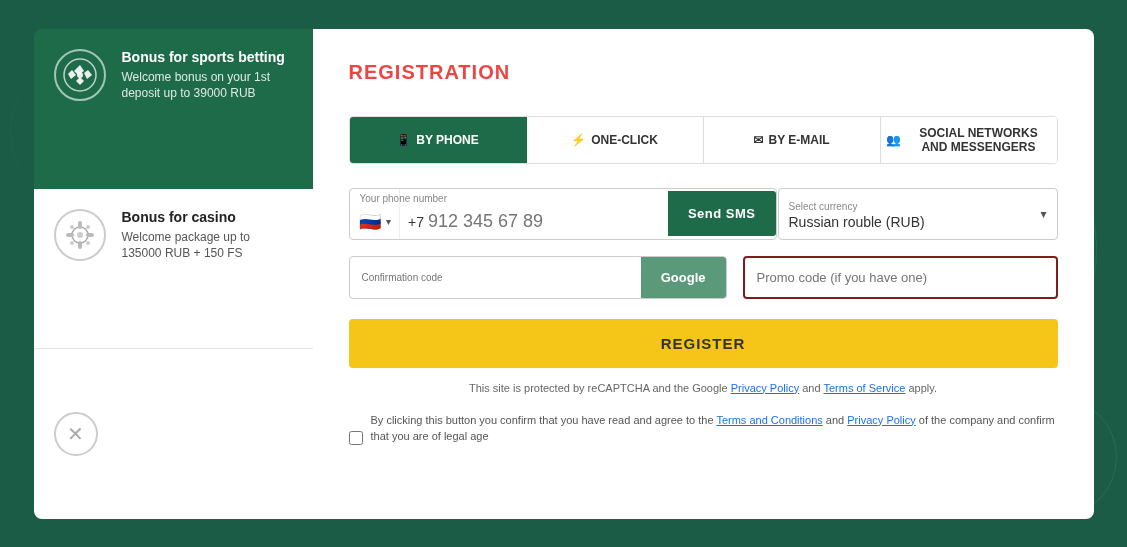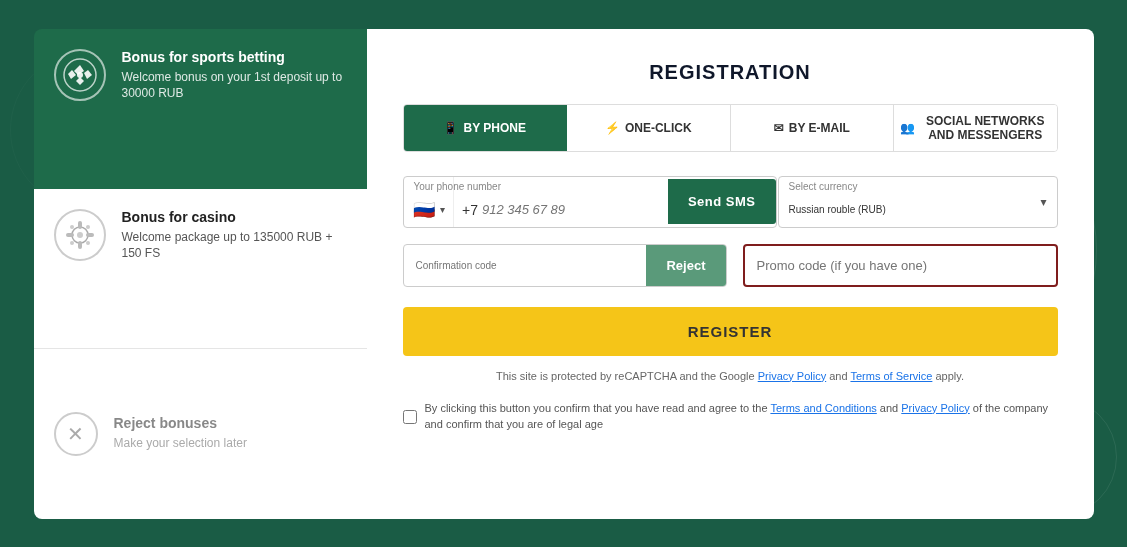--- a/index.html
+++ b/index.html
@@ -123,25 +123,24 @@
       flex: 1;
       background-color: #ffffff;
       border-radius: 0 8px 8px 0;
       padding: 32px 36px;
       display: flex;
       flex-direction: column;
       gap: 0;
     }
 
     .reg-title {
-      text-align: center;
       font-size: 20px;
       font-weight: bold;
-      color: #0f172a;
-      margin-bottom: 20px;
+      color: #ef4444;
+      margin-bottom: 32px;
       letter-spacing: 1px;
     }
 
     
     .tabs {
       display: flex;
       gap: 0;
       margin-bottom: 24px;
       border: 1px solid #ddd;
       border-radius: 4px;
@@ -223,26 +222,25 @@
     .phone-prefix {
       padding: 22px 4px 6px 8px;
       font-size: 14px;
       color: #333;
     }
 
     .phone-input-field {
       flex: 1;
       border: none;
       outline: none;
-      font-size: 13px;
+      font-size: 18px;
       padding: 22px 8px 6px 0;
       color: #15803d;
       background: transparent;
       min-width: 0;
-      font-style: italic;
     }
 
     .send-sms-btn {
       background-color: #1e6b4a;
       color: #fff;
       border: none;
       padding: 15px 20px;
       font-size: 13px;
       font-weight: bold;
       cursor: pointer;
@@ -255,31 +253,31 @@
       flex: 0 0 280px;
       border: 1px solid #ccc;
       border-radius: 4px;
       position: relative;
       display: flex;
       align-items: center;
     }
 
     .currency-label {
       position: absolute;
-      top: 4px;
+      top: 12px;
       left: 10px;
       font-size: 10px;
       color: #888;
     }
 
     .currency-select {
       width: 100%;
       border: none;
       outline: none;
-      font-size: 10px;
+      font-size: 14px;
       padding: 22px 30px 6px 10px;
       color: #333;
       background: transparent;
       cursor: pointer;
       appearance: none;
       -webkit-appearance: none;
     }
 
     .currency-chevron {
       position: absolute;
@@ -365,21 +363,21 @@
       margin-bottom: 18px;
     }
 
     .recaptcha-text a {
       color: #1a73e8;
       text-decoration: underline;
     }
 
     .terms-row {
       display: flex;
-      align-items: center;
+      align-items: flex-end;
       gap: 8px;
     }
 
     .terms-checkbox {
       margin-top: 2px;
       cursor: pointer;
       width: 14px;
       height: 14px;
       flex-shrink: 0;
     }
@@ -432,21 +430,21 @@
           <circle cx="18" cy="18" r="16" stroke="rgba(255,255,255,0.7)" stroke-width="1.5" fill="none"></circle>
           <polygon points="18,8 22,14 16,18 12,14" fill="white" opacity="0.9"></polygon>
           <polygon points="26,13 30,18 25,22 22,16" fill="white" opacity="0.9"></polygon>
           <polygon points="10,13 14,18 9,22 6,17" fill="white" opacity="0.9"></polygon>
           <polygon points="14,24 18,28 22,24 18,20" fill="white" opacity="0.9"></polygon>
           <circle cx="18" cy="18" r="3" fill="white" opacity="0.9"></circle>
         </svg>
       </div>
       <div class="bonus-text">
         <h3>Bonus for sports betting</h3>
-        <p>Welcome bonus on your 1st deposit up to 30000 RUB</p>
+        <p>Welcome bonus on your 1st deposit up to 39000 RUB</p>
       </div>
     </div>
 
     <div class="bonus-card casino">
       <div class="bonus-icon casino-icon">
         <svg class="casino-svg" viewBox="0 0 36 36" fill="none" xmlns="http://www.w3.org/2000/svg">
           <circle cx="18" cy="18" r="8" stroke="#aaa" stroke-width="1.5" fill="none"></circle>
           <circle cx="18" cy="18" r="3" fill="#ccc"></circle>
           <rect x="16" y="4" width="4" height="8" rx="2" fill="#bbb"></rect>
           <rect x="16" y="24" width="4" height="8" rx="2" fill="#bbb"></rect>
@@ -461,24 +459,20 @@
       <div class="bonus-text">
         <h3 style="color:#222;">Bonus for casino</h3>
         <p style="color:#555;">Welcome package up to 135000 RUB + 150 FS</p>
       </div>
     </div>
 
     <div class="bonus-card reject">
       <div class="bonus-icon reject-icon">
         <span class="x-icon">✕</span>
       </div>
-      <div class="bonus-text">
-        <h3 style="color:#888;">Reject bonuses</h3>
-        <p style="color:#aaa;">Make your selection later</p>
-      </div>
     </div>
 
   </div>
 
   <div class="right-panel">
 
     <h2 class="reg-title">REGISTRATION</h2>
 
     <div class="tabs">
       <div class="tab active">
@@ -522,21 +516,21 @@
         </select>
         <span class="currency-chevron">▾</span>
       </div>
 
     </div>
 
     <div class="confirm-row">
 
       <div class="confirm-group">
         <input class="confirm-input" type="text" placeholder="Confirmation code" style="">
-        <button class="confirm-btn">Reject</button>
+        <button class="confirm-btn">Google</button>
       </div>
 
       <div class="promo-group">
         <input class="promo-input" type="text" placeholder="Promo code (if you have one)" style="">
       </div>
 
     </div>
 
     <button class="register-btn">REGISTER</button>
 

